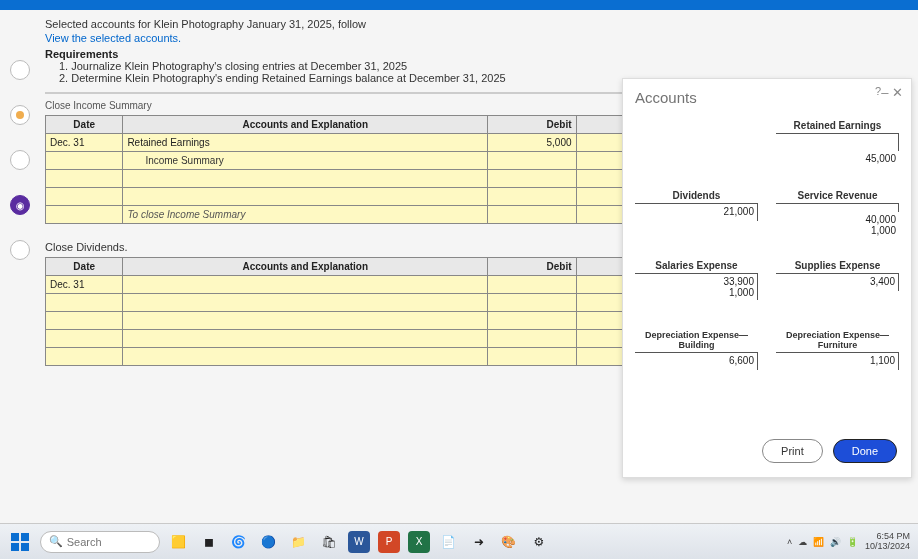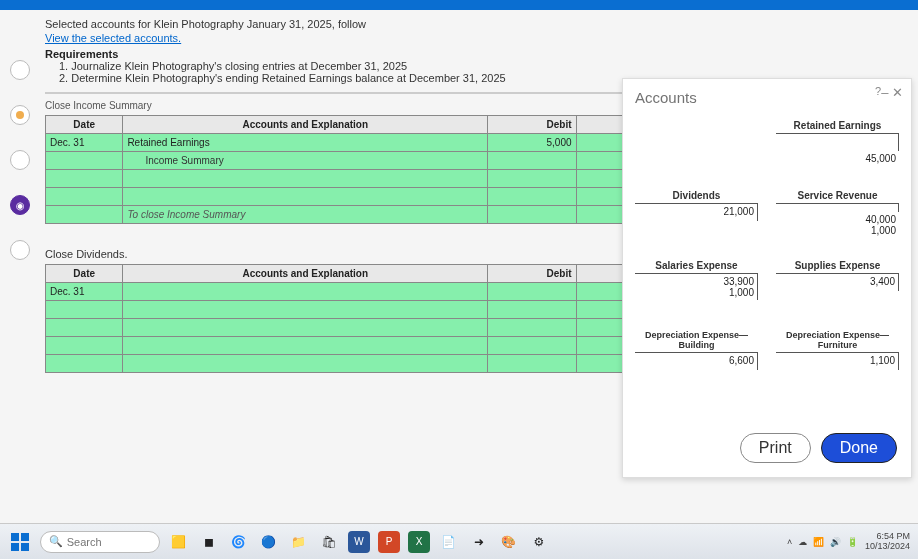--- a/index.html
+++ b/index.html
@@ -4,51 +4,51 @@
 <style>
 * { box-sizing: border-box; margin: 0; padding: 0; }
 body { font-family: Arial, sans-serif; font-size: 11px; background: #f5f5f5; width: 918px; height: 559px; overflow: hidden; position: relative; color: #222; }
 .top-bar { position: absolute; top:0; left:0; right:0; height:10px; background:#0a6ed1; }
 .side { position: absolute; left: 5px; top: 60px; width: 30px; display:flex; flex-direction:column; gap:25px; align-items:center; }
 .side-btn { width:20px; height:20px; border-radius:50%; border:1px solid #bbb; background:#fff; display:flex; align-items:center; justify-content:center; font-size:10px; color:#666;}
 .side-btn.active { background:#5a2ca0; color:#fff; border-color:#5a2ca0;}
 .side-btn.warn::before { content:""; display:block; width:8px; height:8px; background:#f0ad4e; border-radius:50%; }
 .main { position:absolute; left:45px; top:18px; width:720px; }
 .intro { font-size:11px; color:#333; margin-bottom:2px; }
-.link { color:#0066cc; text-decoration:underline; cursor:pointer; }
+.link { color:#0066cc; cursor:pointer; }
 .req-title { font-weight:bold; margin-top:4px; }
 .req-list { margin-left:14px; font-size:11px; color:#333; }
 .divider { border:none; border-top:2px solid #ccc; margin:8px 0 6px 0; width:700px; }
 .pill { position:absolute; right:-10px; top:-7px; width:22px; height:10px; border:1px solid #aaa; border-radius:6px; background:#e8e8e8; }
 .subhead { font-size:10px; color:#555; margin:4px 0 4px 0; }
 .journal { border-collapse:collapse; width:620px; }
-.journal th, .journal td { border:1px solid #888; font-size:10px; padding:2px 4px; height:18px; background:#86efac; }
+.journal th, .journal td { border:1px solid #888; font-size:10px; padding:2px 4px; height:18px; background:#fef9c3; }
 .journal th { background:#e8e8e8; font-weight:bold; text-align:center; }
 .journal .date-col { width:70px; }
 .journal .acct-col { width:330px; }
 .journal .num-col { width:80px; text-align:right; }
 .journal .indent { padding-left:22px; color:#333; }
 .journal .note { color:#555; font-style:italic; }
-.sect-label { font-size:11px; color:#333; margin:24px 0 4px 0; }
+.sect-label { font-size:11px; color:#333; margin:17px 0 4px 0; }
 .panel { position:absolute; right:6px; top:78px; width:290px; height:400px; background:#fff; border:1px solid #ddd; box-shadow:0 2px 6px rgba(0,0,0,0.15); padding:10px 12px 12px 12px; }
 .panel-title { font-size:15px; color:#737373; margin-bottom:10px; }
 .panel-close { position:absolute; top:6px; right:8px; color:#888; font-size:13px; }
 .panel-help { position:absolute; top:6px; right:30px; color:#888; font-size:11px; }
 .tgrid { display:grid; grid-template-columns:1fr 1fr; gap:22px 18px; margin-top:14px; }
 .tacct { font-size:10px; }
 .tacct-name { text-align:center; border-bottom:1px solid #555; padding-bottom:2px; font-weight:bold; color:#333; margin-bottom:0; }
 .tacct-body { display:flex; height:34px;flex-direction:column; }
 .tacct-side { flex:1; padding:2px 3px; font-size:10px; }
 .tacct-left { border-right:1px solid #555; text-align:right; }
 .tacct-right { text-align:right; }
 .tacct.wide .tacct-name { font-size:9px; }
 .tacct.top { grid-column:2; }
 .tfirst { grid-column:1; }
 .panel-buttons { position:absolute; bottom:14px; right:14px; display:flex; gap:10px; }
-.btn { border-radius:16px; padding:5px 18px; font-size:16px; cursor:pointer;text-align:center; }
+.btn { border-radius:16px; padding:5px 18px; font-size:11px; cursor:pointer;text-align:center; }
 .btn-print { background:#fff; border:1px solid #888; color:#333; }
 .btn-done { background:#1d4ed8; color:#fff; border:1px solid #222; }
 .taskbar { position:absolute; left:0; right:0; bottom:0; height:36px; background:linear-gradient(#eef1f5,#dde2e9); border-top:1px solid #c9c9c9; display:flex; align-items:center; padding:0 8px; gap:8px; }
 .win-btn { width:24px; height:24px; display:grid; grid-template-columns:1fr 1fr; grid-template-rows:1fr 1fr; gap:2px; padding:3px; }
 .win-btn span { background:#0a6ed1; }
 .search { display:flex; align-items:center; background:#fff; border:1px solid #bbb; border-radius:14px; padding:2px 8px; width:120px; height:22px; gap:4px; }
 .search input { border:none; outline:none; font-size:11px; width:80px; }
 .tb-icon { width:22px; height:22px; border-radius:4px; display:flex; align-items:center; justify-content:center; font-size:12px; }
 .tray { margin-left:auto; display:flex; align-items:center; gap:6px; font-size:9px; color:#444; }
 .clock { text-align:right; line-height:1.1; }

